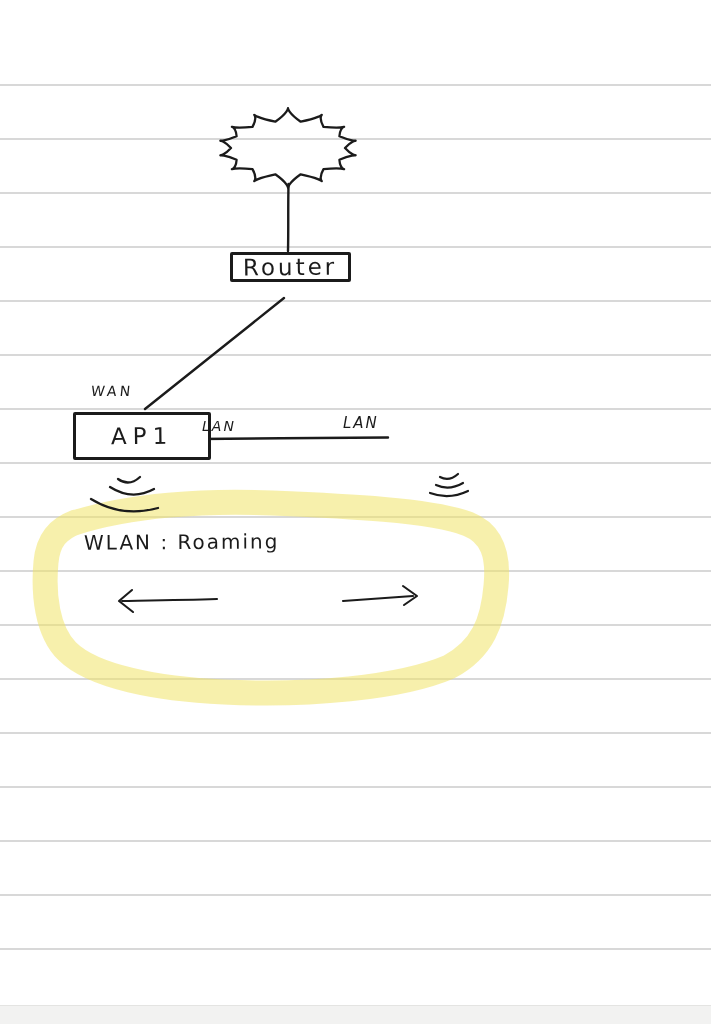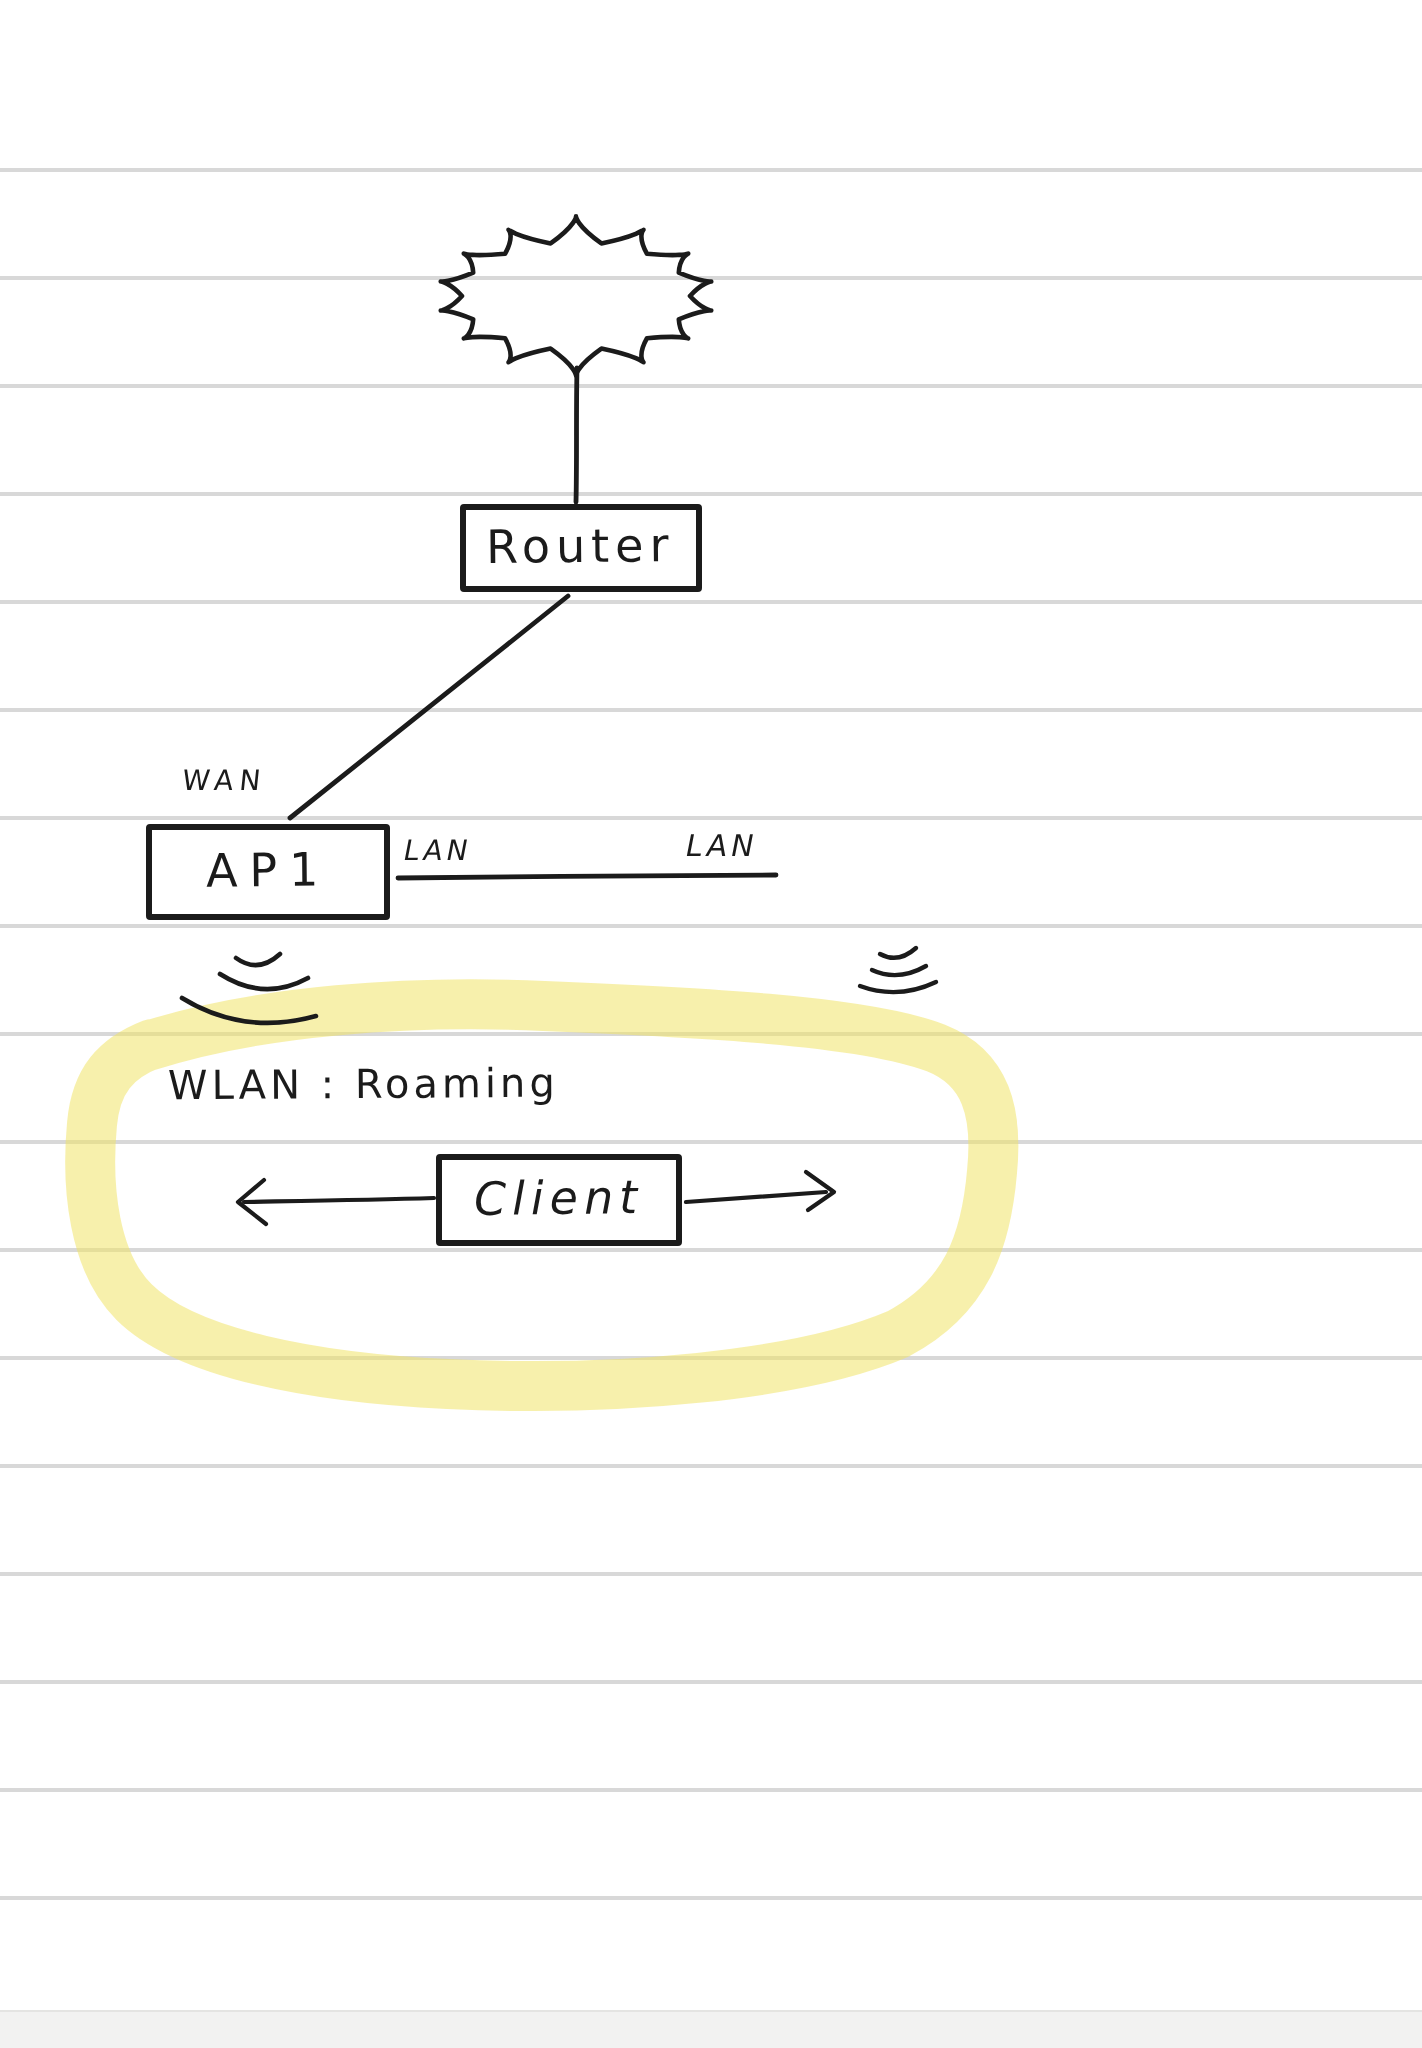--- a/index.html
+++ b/index.html
@@ -27,23 +27,23 @@
   }
   .ink-layer{position:absolute;left:0;top:0;width:711px;height:1024px;}
   .ink{stroke:var(--ink);fill:none;stroke-linecap:round;stroke-linejoin:round;}
   .hl{stroke:var(--highlight);stroke-opacity:.55;fill:none;stroke-width:25px;stroke-linecap:round;stroke-linejoin:round;}
   
   .node{
     position:absolute;background:#fff;border:3px solid var(--ink);border-radius:2px;
     display:flex;align-items:center;justify-content:center;
   }
   .node span{font-size:23px;color:var(--ink);transform:rotate(-.6deg);white-space:nowrap;}
-  .node.router{left:230px;top:252px;width:121px;height:44px;}
+  .node.router{left:230px;top:252px;width:121px;height:30px;}
   .node.router span{letter-spacing:3px;}
-  .node.ap1{left:73px;top:412px;width:122px;height:48px;}
+  .node.ap1{left:73px;top:412px;width:138px;height:48px;}
   .node.ap1 span{letter-spacing:6px;}
   .node.dumbap{left:388px;top:413px;width:122px;height:45px;}
   .node.dumbap span{font-size:24px;letter-spacing:1px;}
   .node.client{left:218px;top:577px;width:123px;height:46px;}
   .node.client span{letter-spacing:3px;font-style:italic;}
   
   .lbl{position:absolute;color:var(--ink);white-space:nowrap;}
   .lbl.wan{left:91px;top:383px;font-size:14px;letter-spacing:3px;transform:skewX(-6deg);}
   .lbl.lan-left{left:202px;top:418px;font-size:14px;letter-spacing:2px;font-style:italic;}
   .lbl.lan-right{left:343px;top:414px;font-size:15px;letter-spacing:2px;font-style:italic;}
@@ -107,23 +107,20 @@
       <path class="ink" stroke-width="2.1" d="M 403 586 L 417 596 L 404 605"></path>
     </g>
   </svg>
 
   <div class="node router">
     <span>Router</span>
   </div>
   <div class="node ap1">
     <span>AP1</span>
   </div>
-  <div class="node client">
-    <span>Client</span>
-  </div>
 
   <span class="lbl wan">WAN</span>
   <span class="lbl lan-left">LAN</span>
   <span class="lbl lan-right">LAN</span>
 
   <span class="lbl wlan">WLAN : Roaming</span>
 
   <div class="footer-strip"></div>
 </div>
 

